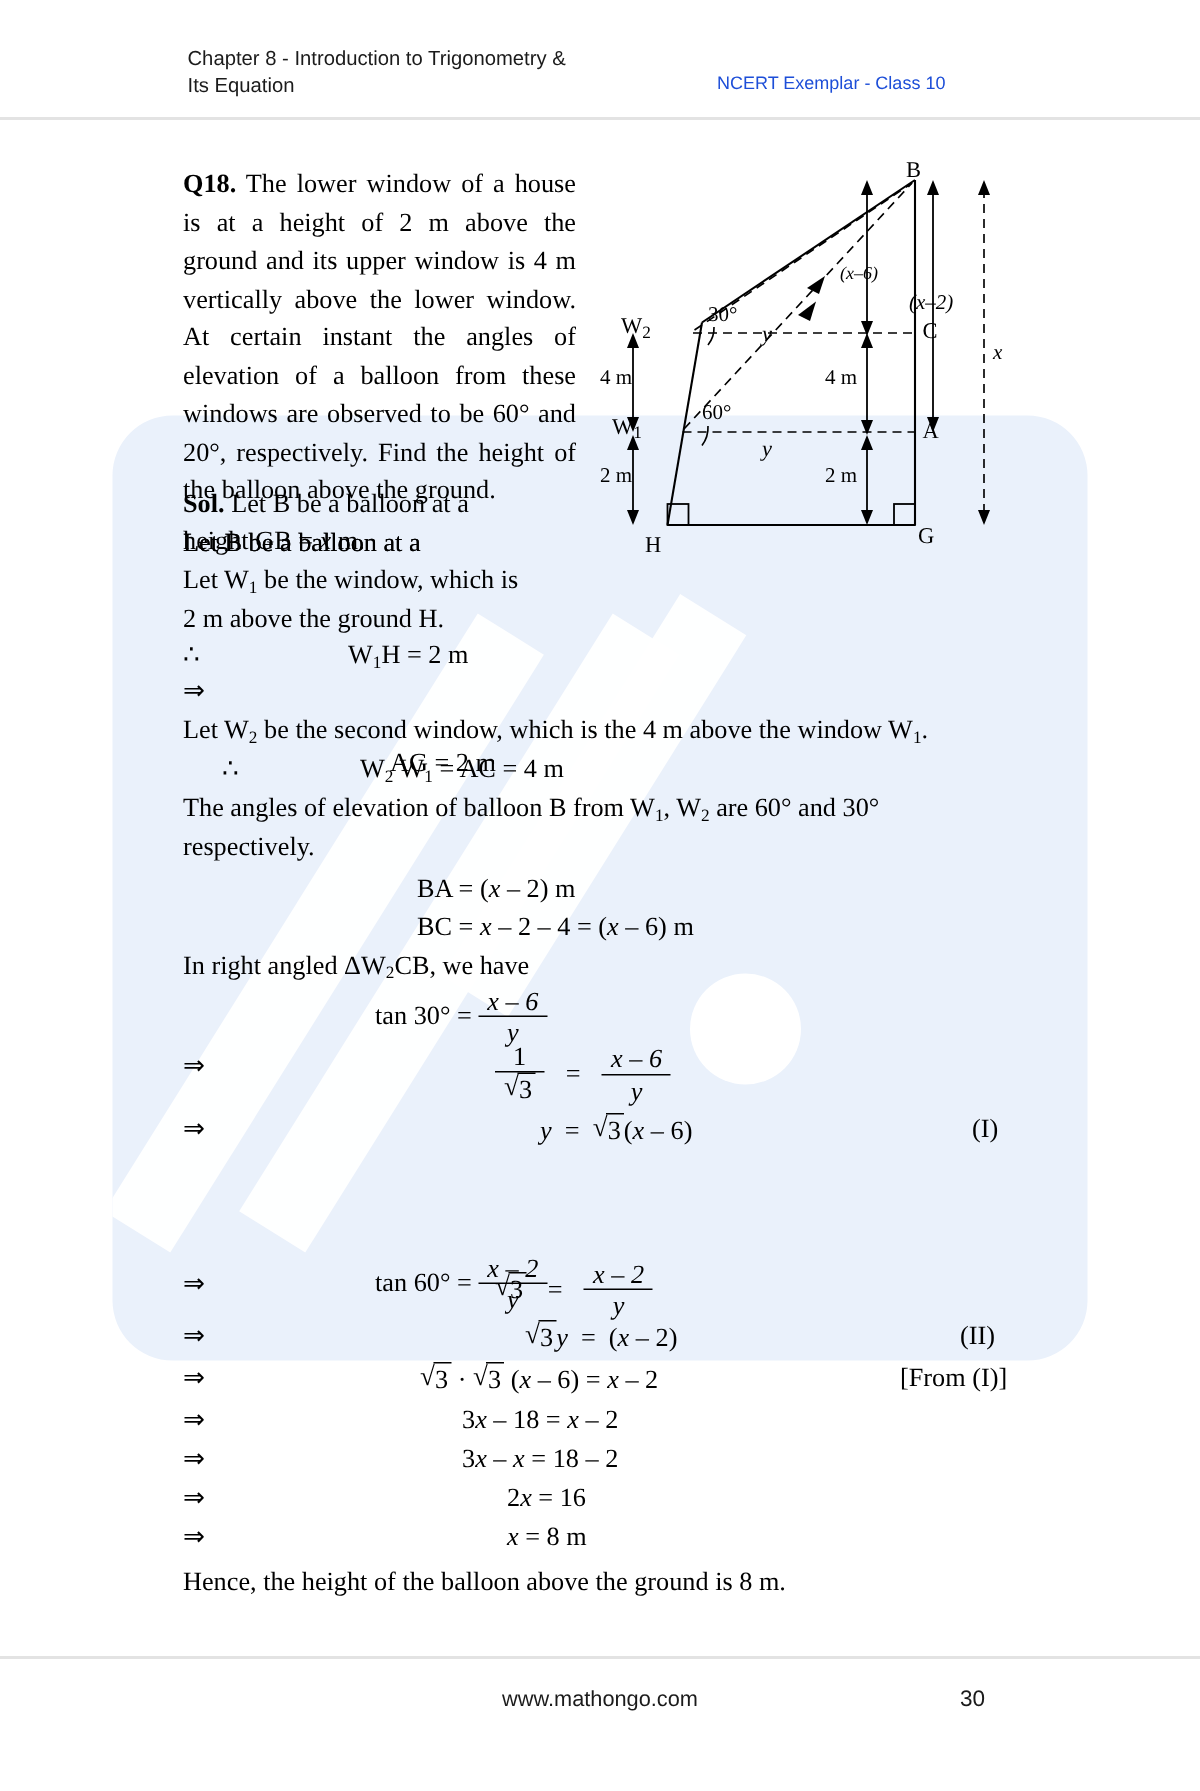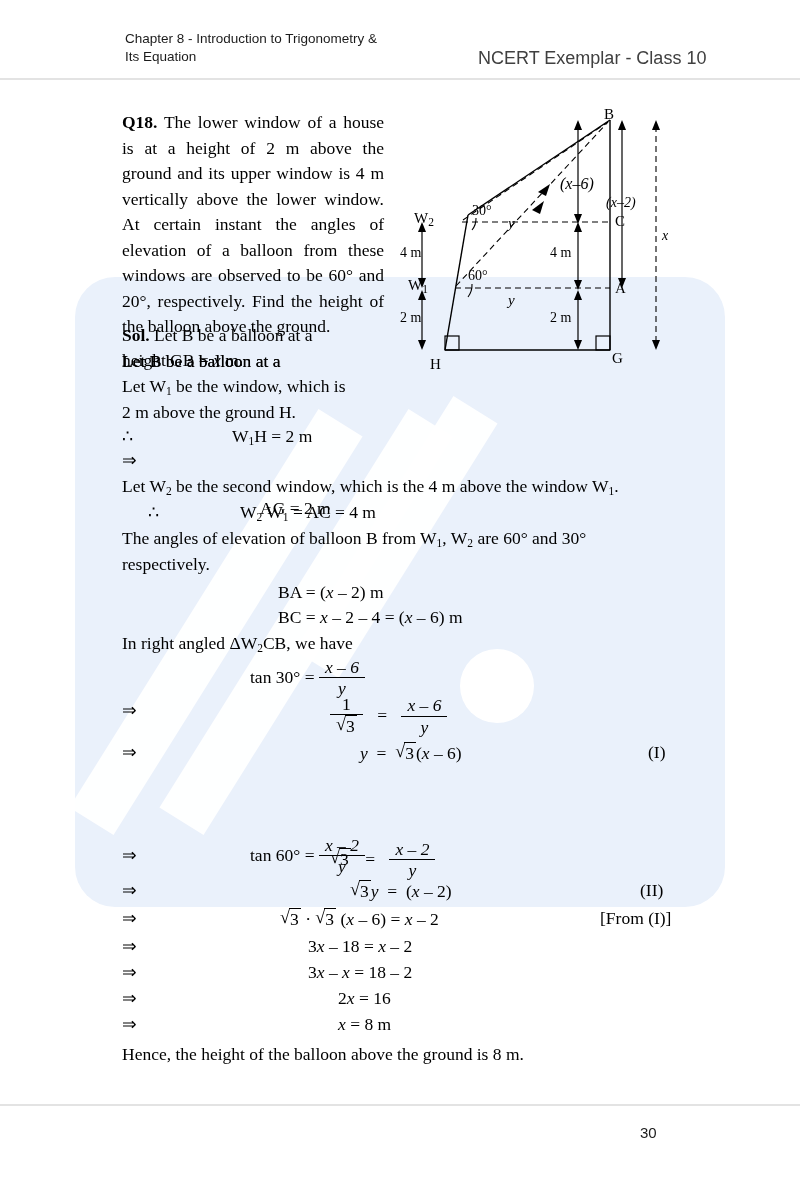--- a/index.html
+++ b/index.html
@@ -65,22 +65,22 @@
     font-family: "Liberation Sans", sans-serif;
     font-size: 13.5px;
     line-height: 1.35;
     color: #1b1b1b;
   }
   .hdr-right {
     position: absolute;
     left: 478px;
     top: 48px;
     font-family: "Liberation Sans", sans-serif;
-    font-size: 18px;
-    color: #404040;
+    font-size: 12px;
+    color: #1d4ed8;
   }
   .hdr-rule {
     position: absolute;
     left: 0;
     top: 78px;
     width: 800px;
     height: 2px;
     background: #e3e3e3;
   }
 
@@ -265,21 +265,21 @@
     <div class="ln" style="left:14px; top:110px; font-size:15px;">
       <span>W</span><sub>2</sub>
     </div>
     <div class="ln" style="left:8px; top:177px; font-size:15px;">
       <span>W</span><sub>1</sub>
     </div>
 
     <div class="ln" style="left:72px; top:103px; font-size:14px;">30°</div>
     <div class="ln" style="left:68px; top:168px; font-size:14px;">60°</div>
 
-    <div class="ln ital" style="left:160px; top:75px; font-size:16px;font-style:italic;">(x–6)</div>
+    <div class="ln ital" style="left:160px; top:75px; font-size:12px;font-style:italic;">(x–6)</div>
     <div class="ln ital" style="left:206px; top:95px; font-size:14px;">(x–2)</div>
     <div class="ln ital" style="left:262px; top:128px; font-size:14px;">x</div>
 
     <div class="ln" style="left:0px; top:145px; font-size:14px;">4 m</div>
     <div class="ln" style="left:150px; top:145px; font-size:14px;">4 m</div>
     <div class="ln" style="left:0px; top:210px; font-size:14px;">2 m</div>
     <div class="ln" style="left:150px; top:210px; font-size:14px;">2 m</div>
 
     <div class="ln ital" style="left:108px; top:115px; font-size:15px;">y</div>
     <div class="ln ital" style="left:108px; top:192px; font-size:15px;">y</div>
@@ -415,15 +415,16 @@
 
     <div class="ln" style="left:122px; top:1014px;">⇒</div>
     <div class="ln" style="left:338px; top:1014px;">
       <span class="ital">x</span> = 8 m
     </div>
 
     <div class="ln" style="left:122px; top:1044px;">Hence, the height of the balloon above the ground is 8 m.</div>
   </div>
 
   <div class="footer-rule"></div>
+  <div class="footer-site">www.mathongo.com</div>
   <div class="footer-page">30</div>
 
 </div>
 
 </body></html>

